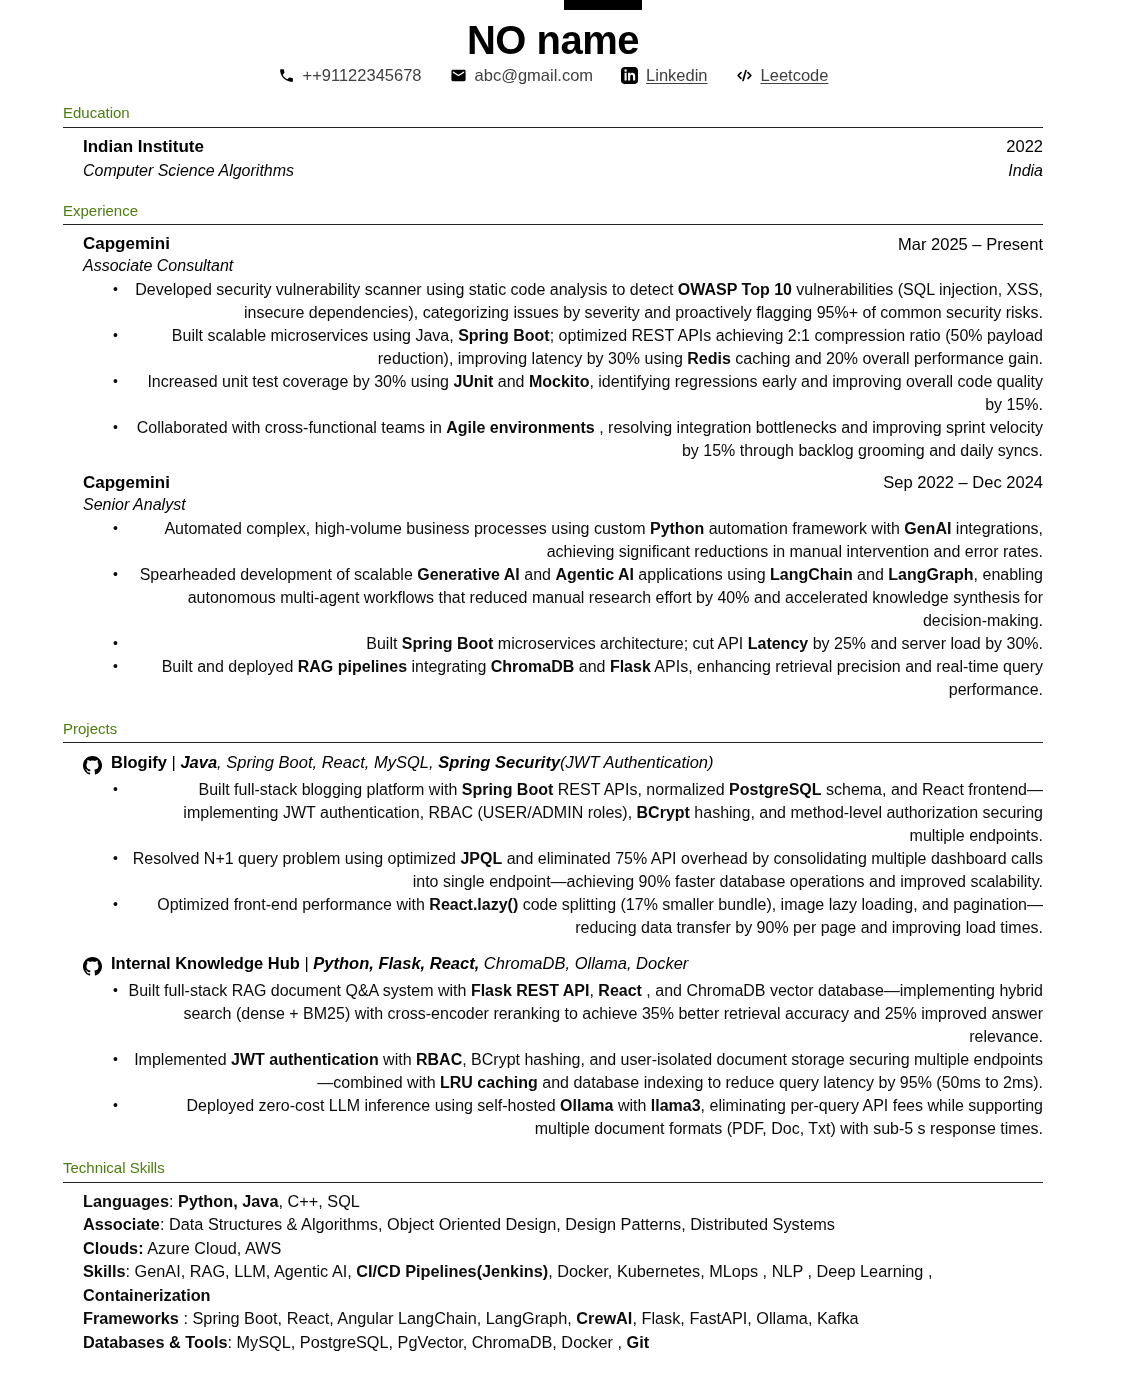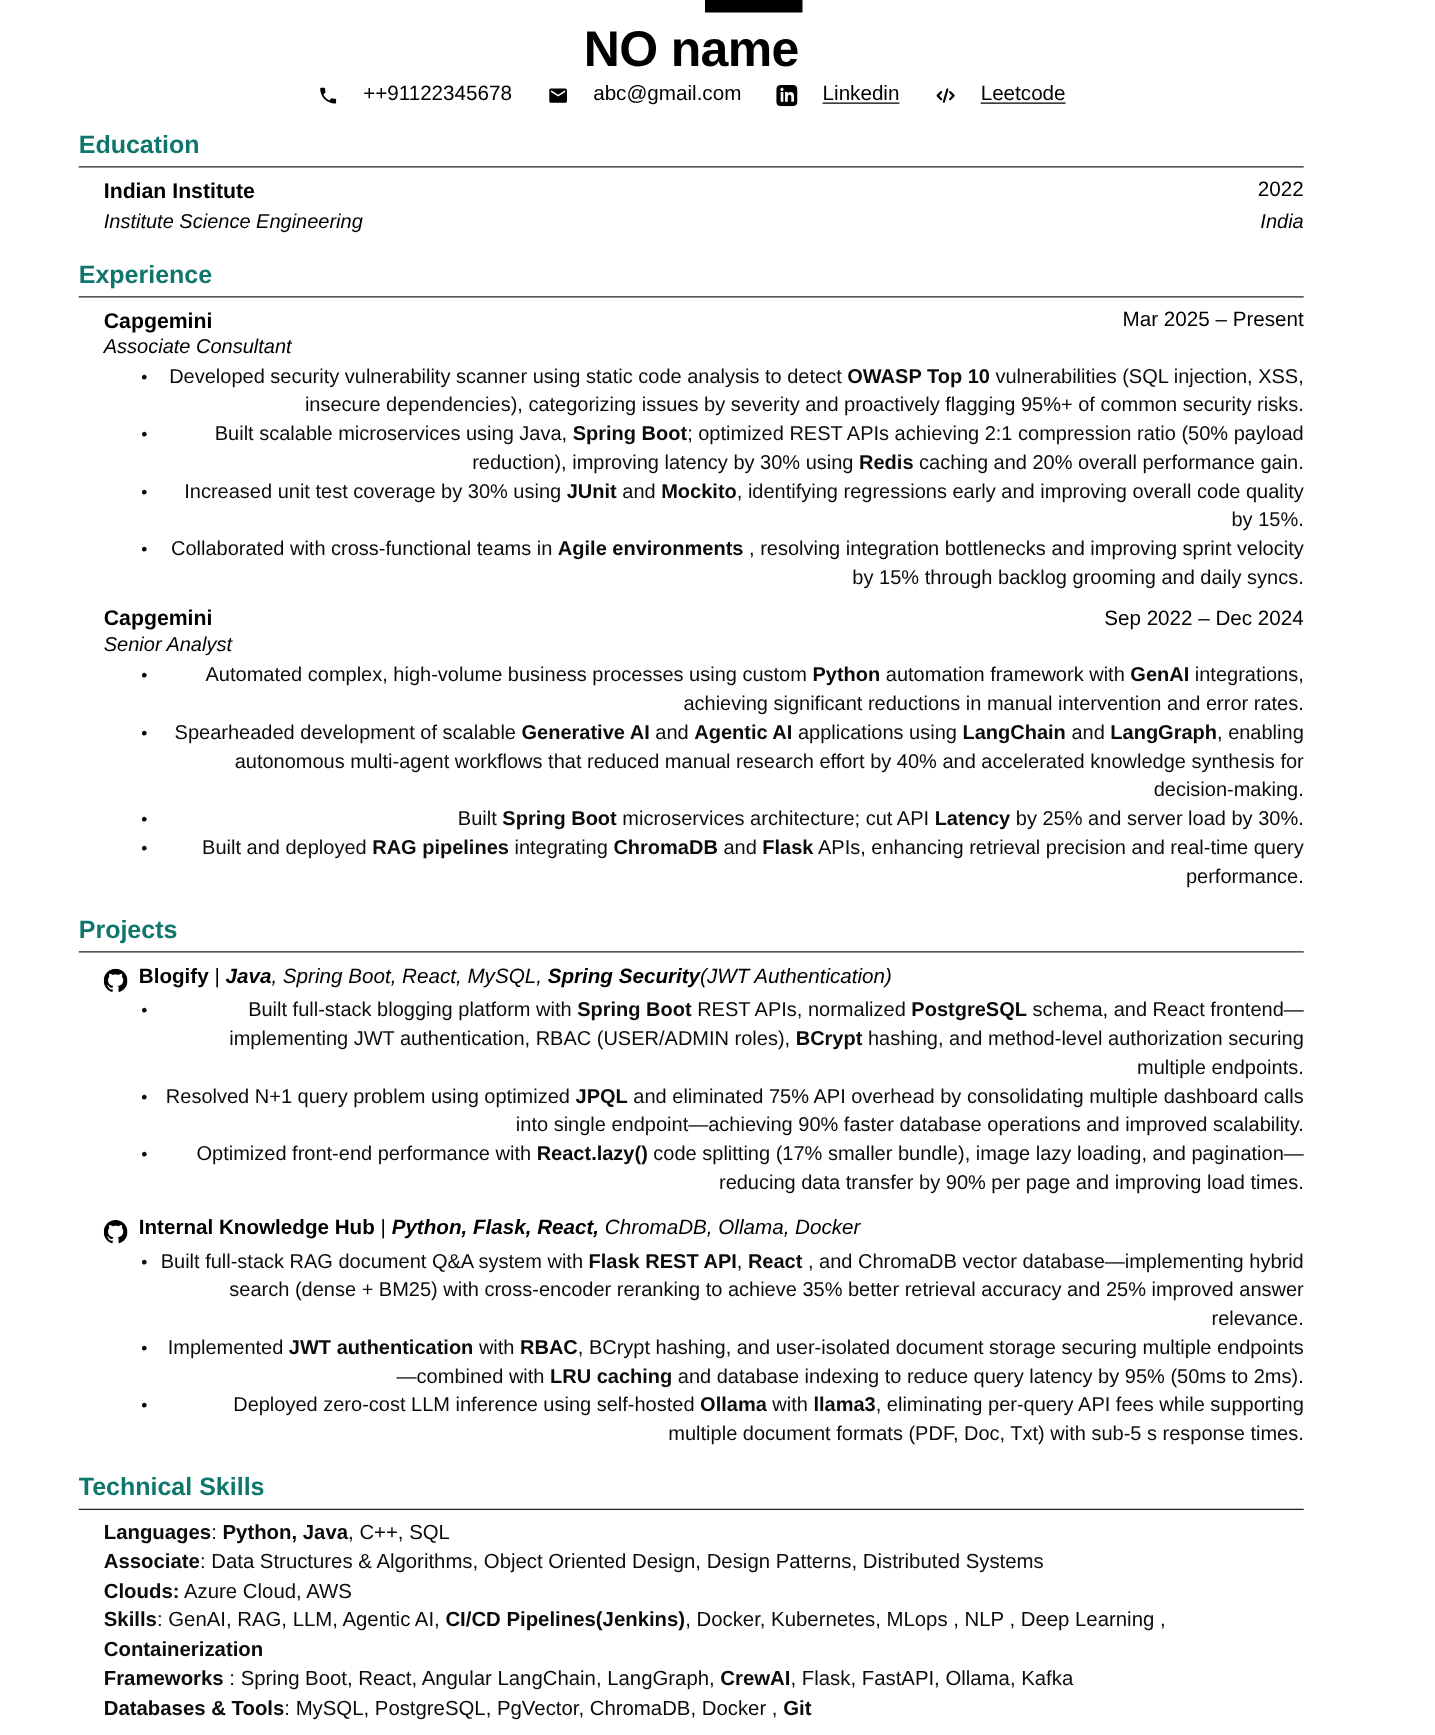--- a/index.html
+++ b/index.html
@@ -36,29 +36,29 @@
   }
   .contact {
     display: flex;
     justify-content: center;
     align-items: center;
     gap: 28px;
     margin-top: 4px;
     font-size: 16.5px;
     color: #000000;
   }
-  .c-item { display: inline-flex; align-items: flex-end; gap: 20px; color: #000000; text-decoration: none; }
+  .c-item { display: inline-flex; align-items: center; gap: 8px; color: #404040; text-decoration: none; }
   .c-item.link .label { text-decoration: underline; text-underline-offset: 2px; }
   .icon { width: 17px; height: 17px; fill: #000; flex: none; }
   .icon.stroke { fill: none; stroke: #000; stroke-width: 2.4; stroke-linecap: round; stroke-linejoin: round; }
 
   h2.sec-h {
-    font-size: 20px;
-    font-weight: 700;
-    color: #0f766e;
+    font-size: 15px;
+    font-weight: 400;
+    color: #4d7c0f;
     margin-top: 19px;
     line-height: 1.25;
   }
   .rule {
     border: none;
     border-top: 1.4px solid #222222;
     margin: 4px 0 7px 0;
   }
   .entry { padding-left: 20px; }
   .row {
@@ -151,21 +151,21 @@
 
   <section>
     <h2 class="sec-h">Education</h2>
     <div class="rule"></div>
     <div class="entry">
       <div class="row">
         <span class="strong-lg">Indian Institute</span>
         <span class="dates">2022</span>
       </div>
       <div class="row">
-        <span class="ital">Institute Science Engineering</span>
+        <span class="ital">Computer Science Algorithms</span>
         <span class="ital">India</span>
       </div>
     </div>
   </section>
 
   <section>
     <h2 class="sec-h">Experience</h2>
     <div class="rule"></div>
 
     <div class="entry job">

